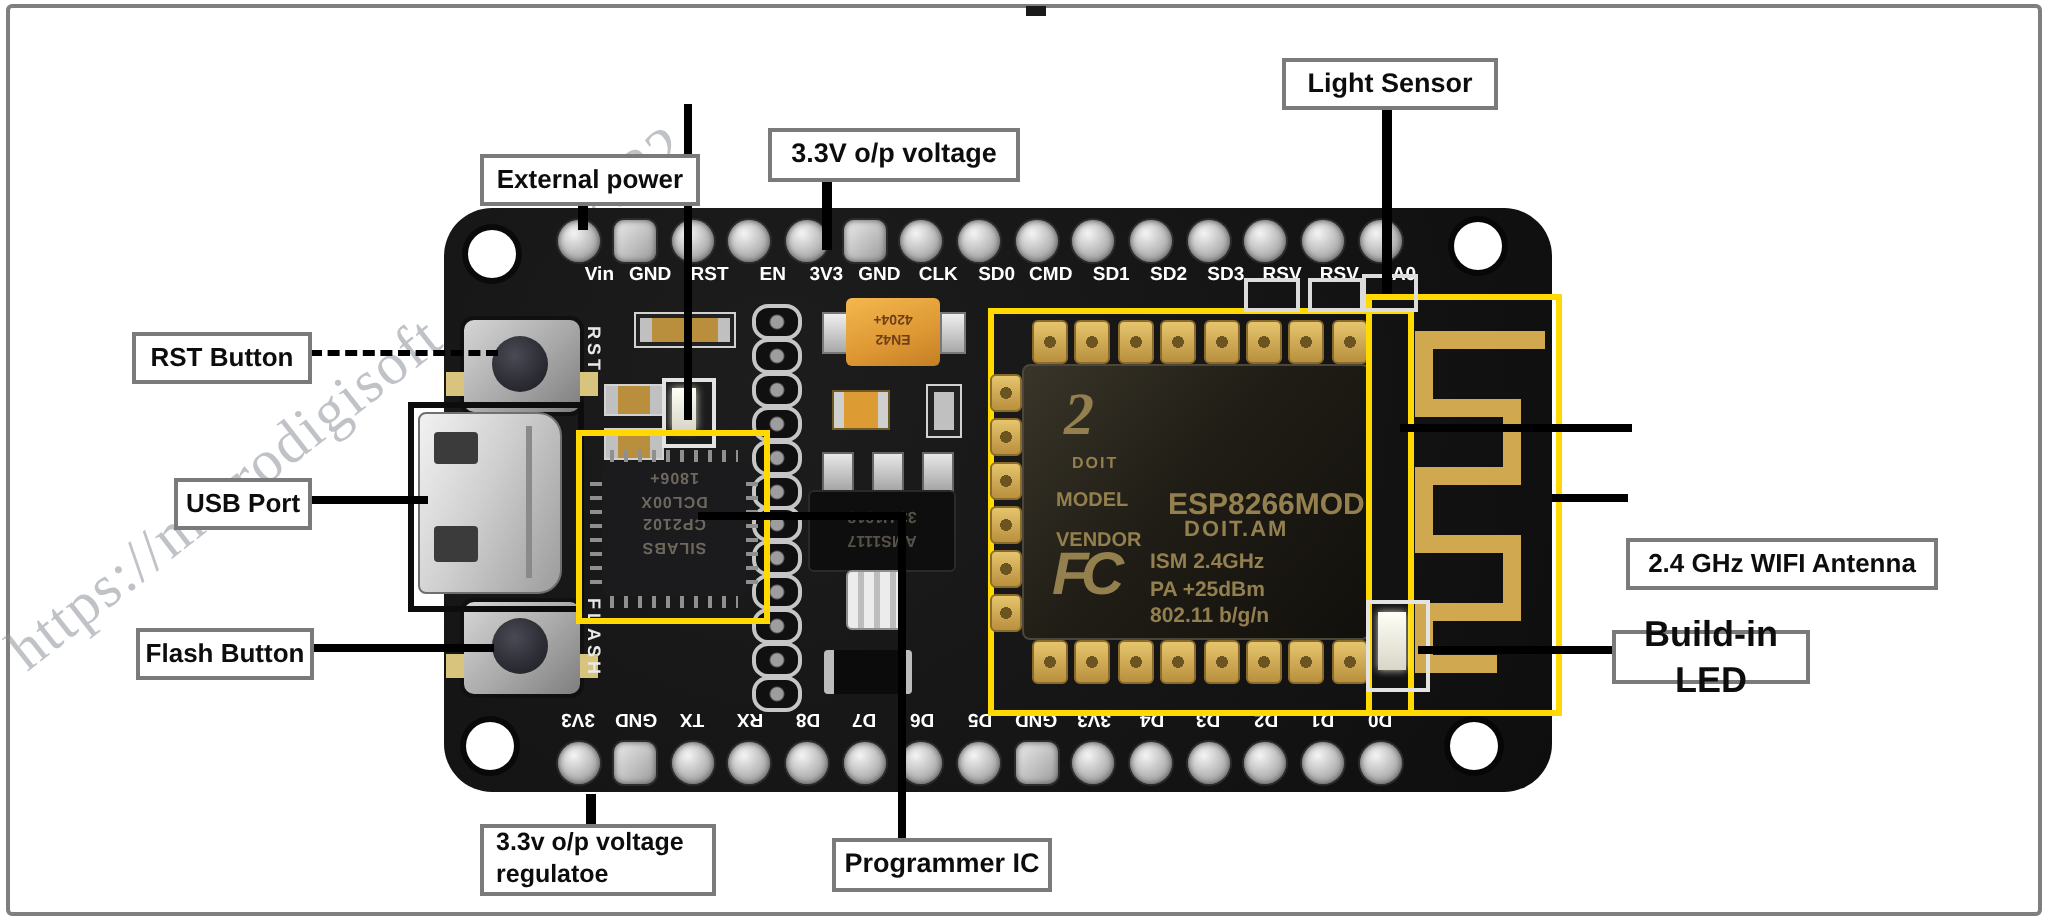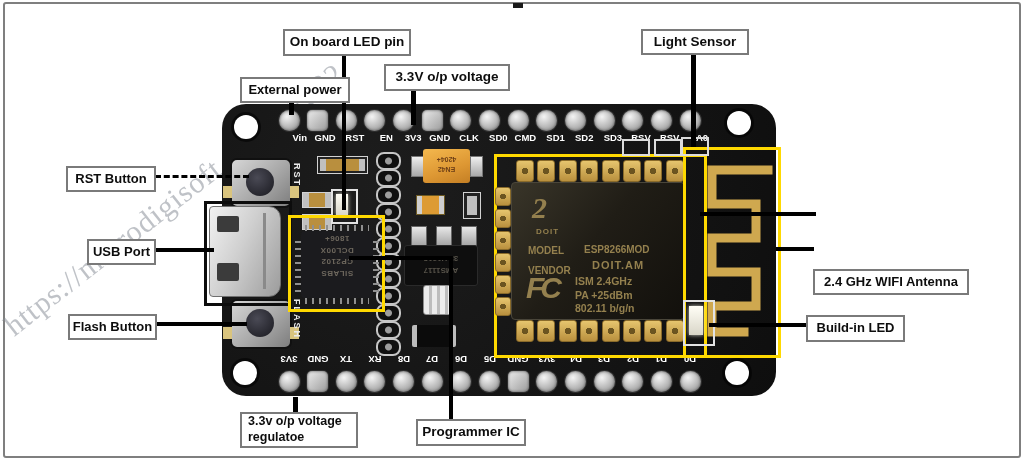--- a/index.html
+++ b/index.html
@@ -47,21 +47,21 @@
   #cp2102-text{position:absolute;left:301px;top:233px;width:72px;transform:rotate(180deg);
     text-align:center;font-size:8px;line-height:1.45;color:#6d675d;letter-spacing:.5px;font-weight:bold;}
   
   #shield{position:absolute;left:511px;top:182px;width:172px;height:136px;border:1px solid #4a463a;border-radius:4px;
     background:linear-gradient(130deg,#393529 0%,#201d16 45%,#12100c 100%);color:#94804e;}
   #shield .doit2{position:absolute;left:20px;top:8px;font-family:"Liberation Serif",serif;font-style:italic;font-weight:bold;font-size:30px;}
   #shield .doit{position:absolute;left:24px;top:44px;font-size:8px;font-weight:bold;letter-spacing:1px;}
   #shield .wifi{position:absolute;left:66px;top:12px;width:86px;height:32px;border:3px solid #94804e;border-radius:18px;
     display:flex;align-items:center;justify-content:center;font-size:19px;font-weight:bold;font-style:italic;letter-spacing:1px;}
   #shield .r1l{position:absolute;left:16px;top:62px;font-size:10px;font-weight:bold;}
-  #shield .r1v{position:absolute;left:72px;top:61px;font-size:10px;font-weight:bold;}
+  #shield .r1v{position:absolute;left:72px;top:61px;font-size:15px;font-weight:bold;}
   #shield .r2l{position:absolute;left:16px;top:82px;font-size:10px;font-weight:bold;}
   #shield .r2v{position:absolute;left:80px;top:76px;font-size:11px;font-weight:bold;letter-spacing:1px;}
   #shield .fcc{position:absolute;left:14px;top:88px;font-size:30px;font-weight:bold;font-style:italic;letter-spacing:-4px;}
   #shield .s1{position:absolute;left:63px;top:92px;font-size:10.5px;font-weight:bold;}
   #shield .s2{position:absolute;left:63px;top:106px;font-size:10.5px;font-weight:bold;}
   #shield .s3{position:absolute;left:63px;top:119px;font-size:10.5px;font-weight:bold;}
   .gpad{position:absolute;width:16px;height:20px;border:1px solid #8a6b2a;border-radius:3px;
     background:radial-gradient(circle at 50% 50%, #6b5420 0 3px, transparent 3px),linear-gradient(#e6c56e,#b9903e);}
   .gpad.top{top:160px;left:calc(516px + var(--i)*21.4px);}
   .gpad.bot{top:320px;left:calc(516px + var(--i)*21.4px);}
@@ -303,24 +303,23 @@
   <div class="cl-dash" style="left:155px;top:175px;width:94px;"></div>
   <div class="cl" style="left:152px;top:248px;width:62px;height:4px;"></div>
   <div class="cl" style="left:153px;top:322px;width:94px;height:4px;"></div>
   <div class="cl" style="left:700px;top:212px;width:116px;height:4px;"></div>
   <div class="cl" style="left:776px;top:247px;width:38px;height:4px;"></div>
   <div class="cl" style="left:709px;top:323px;width:98px;height:4px;"></div>
   <div class="cl" style="left:293px;top:397px;width:5px;height:16px;"></div>
   <div class="cl" style="left:349px;top:256px;width:104px;height:4px;"></div>
   <div class="cl" style="left:449px;top:256px;width:4px;height:164px;"></div>
 
-  <div class="callout" style="left:283px;top:29px;width:124px;height:23px;font-size:13.5px;">On board LED pin</div>
   <div class="callout" style="left:240px;top:77px;width:106px;height:22px;">External power</div>
   <div class="callout" style="left:384px;top:64px;width:122px;height:23px;font-size:13.5px;">3.3V o/p voltage</div>
   <div class="callout" style="left:641px;top:29px;width:104px;height:22px;font-size:13.5px;">Light Sensor</div>
   <div class="callout" style="left:66px;top:166px;width:86px;height:22px;">RST Button</div>
   <div class="callout" style="left:87px;top:239px;width:65px;height:22px;">USB Port</div>
   <div class="callout" style="left:68px;top:314px;width:85px;height:22px;">Flash Button</div>
   <div class="callout" style="left:813px;top:239px;width:152px;height:22px;margin-top:30px;">2.4 GHz WIFI Antenna</div>
-  <div class="callout" style="left:806px;top:315px;width:95px;height:23px;font-size:13px;">Build-in LED</div>
+  <div class="callout" style="left:806px;top:315px;width:95px;height:23px;font-size:18px;">Build-in LED</div>
   <div class="callout" style="left:240px;top:412px;width:118px;height:36px;font-size:12.5px;justify-content:flex-start;padding-left:6px;text-align:left;box-sizing:border-box;">3.3v o/p voltage regulatoe</div>
   <div class="callout" style="left:416px;top:419px;width:106px;height:23px;font-size:13.5px;">Programmer IC</div>
 </div>
 
 </body></html>

